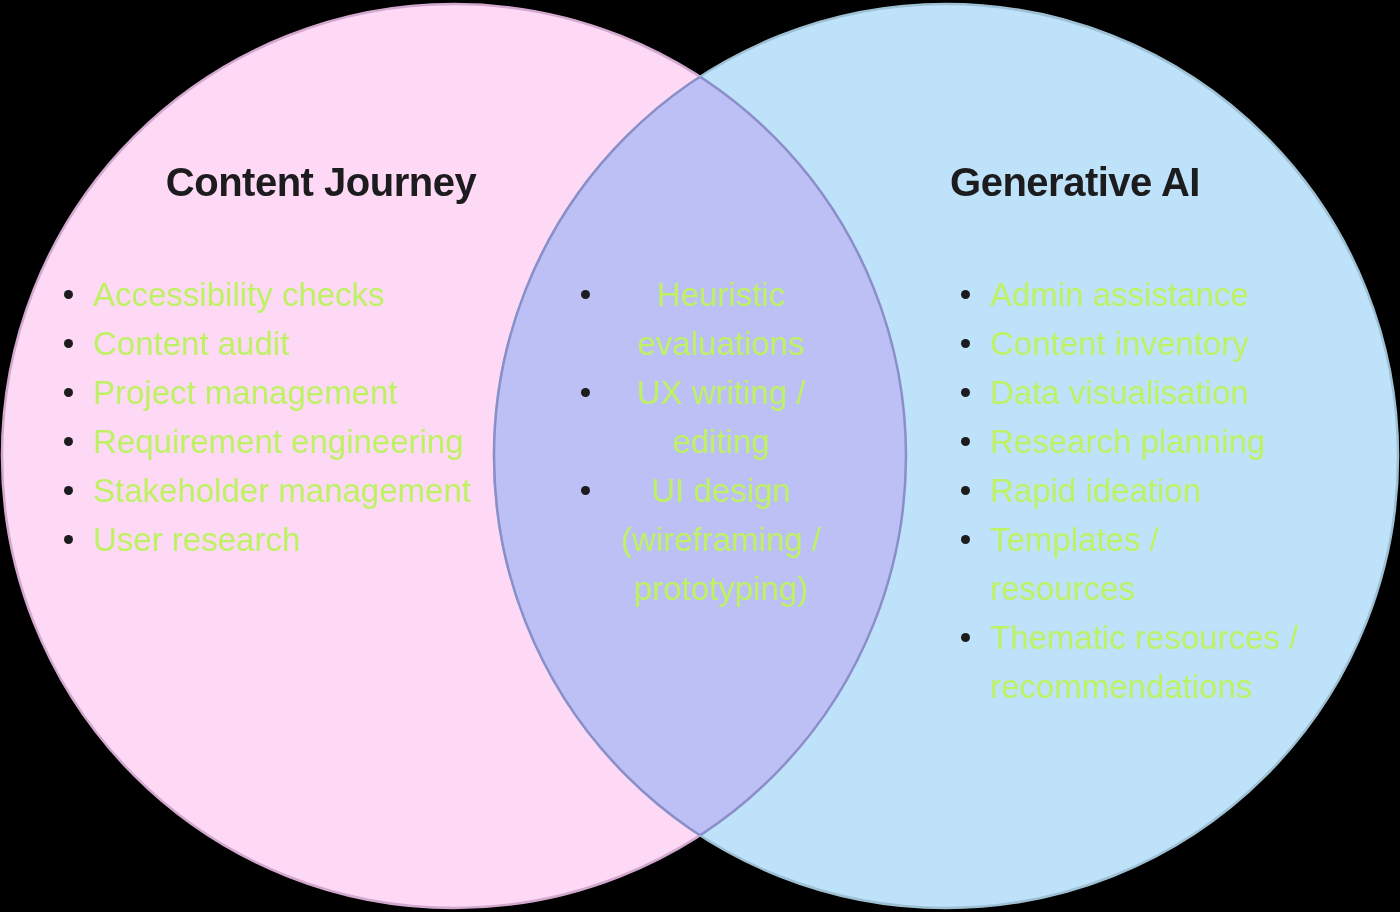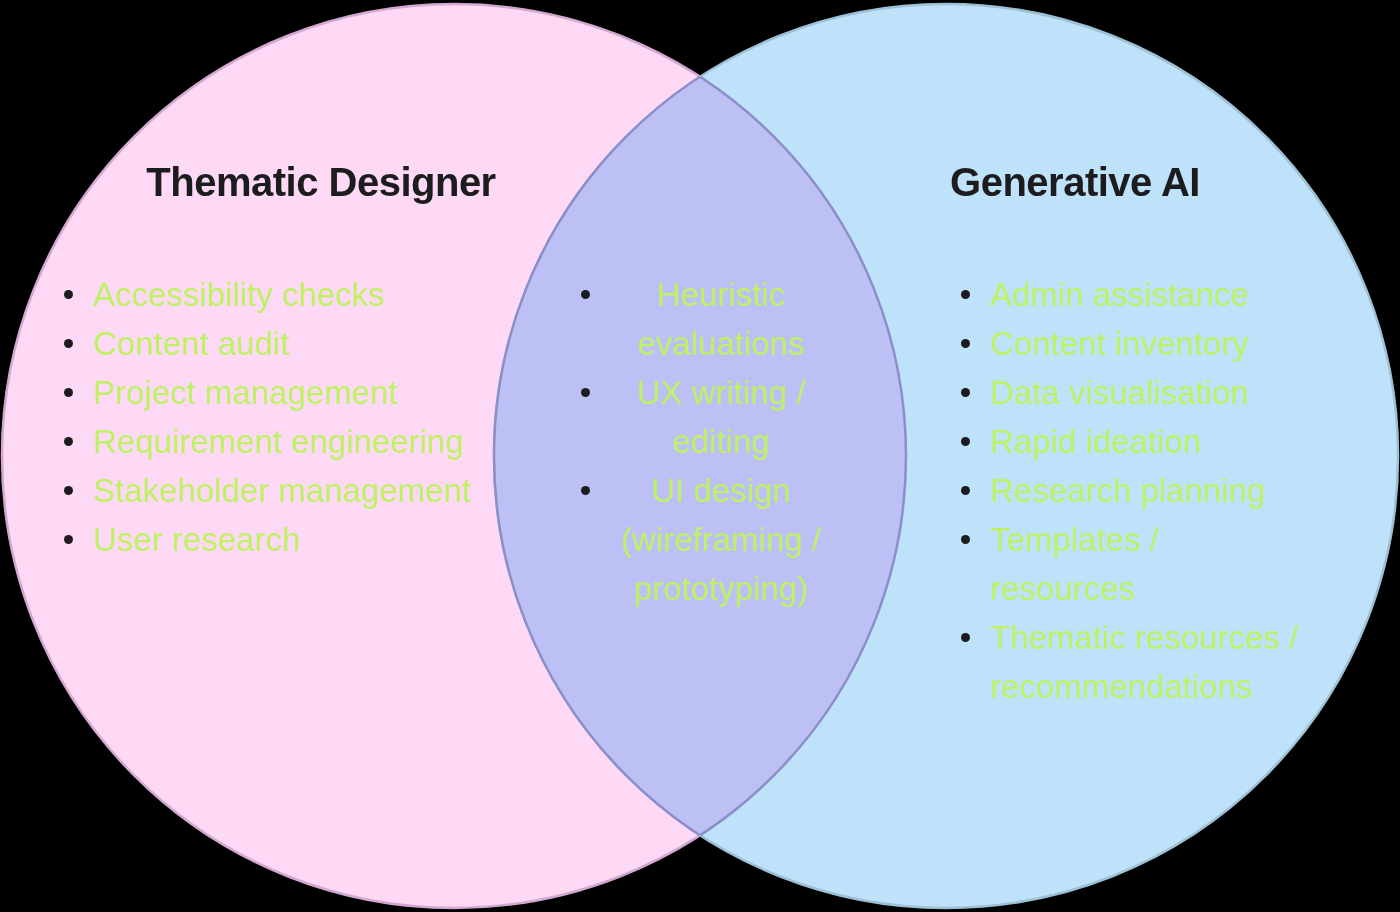--- a/index.html
+++ b/index.html
@@ -81,21 +81,21 @@
 
     <circle cx="454" cy="456" r="452" stroke-width="2.5" fill="#fdd9f5" stroke="#d2a8ce"></circle>
 
     <circle cx="946" cy="456" r="452" stroke-width="2.5" fill="#bee2fa" stroke="#9ec0d4"></circle>
 
     <circle cx="946" cy="456" r="452" stroke-width="2.5" clip-path="url(#clip-left-circle)" fill="#bdc0f5" stroke="#8b8ec8"></circle>
 
     <circle cx="454" cy="456" r="452" stroke-width="2.5" fill="none" clip-path="url(#clip-right-circle)" stroke="#8b8ec8"></circle>
   </svg>
 
-  <div class="circle-title title-left">Thematic Designer</div>
+  <div class="circle-title title-left">Content Journey</div>
 
   <div class="circle-title title-right">Generative AI</div>
 
   <ul class="v-list list-left">
 
       <li>
         <span class="bullet"></span>
         <span>Accessibility checks</span>
       </li>
 
@@ -157,26 +157,26 @@
         <span>Content inventory</span>
       </li>
 
       <li>
         <span class="bullet"></span>
         <span>Data visualisation</span>
       </li>
 
       <li>
         <span class="bullet"></span>
-        <span>Rapid ideation</span>
+        <span>Research planning</span>
       </li>
 
       <li>
         <span class="bullet"></span>
-        <span>Research planning</span>
+        <span>Rapid ideation</span>
       </li>
 
       <li>
         <span class="bullet"></span>
         <span>Templates / resources</span>
       </li>
 
       <li>
         <span class="bullet"></span>
         <span>Thematic resources / recommendations</span>

